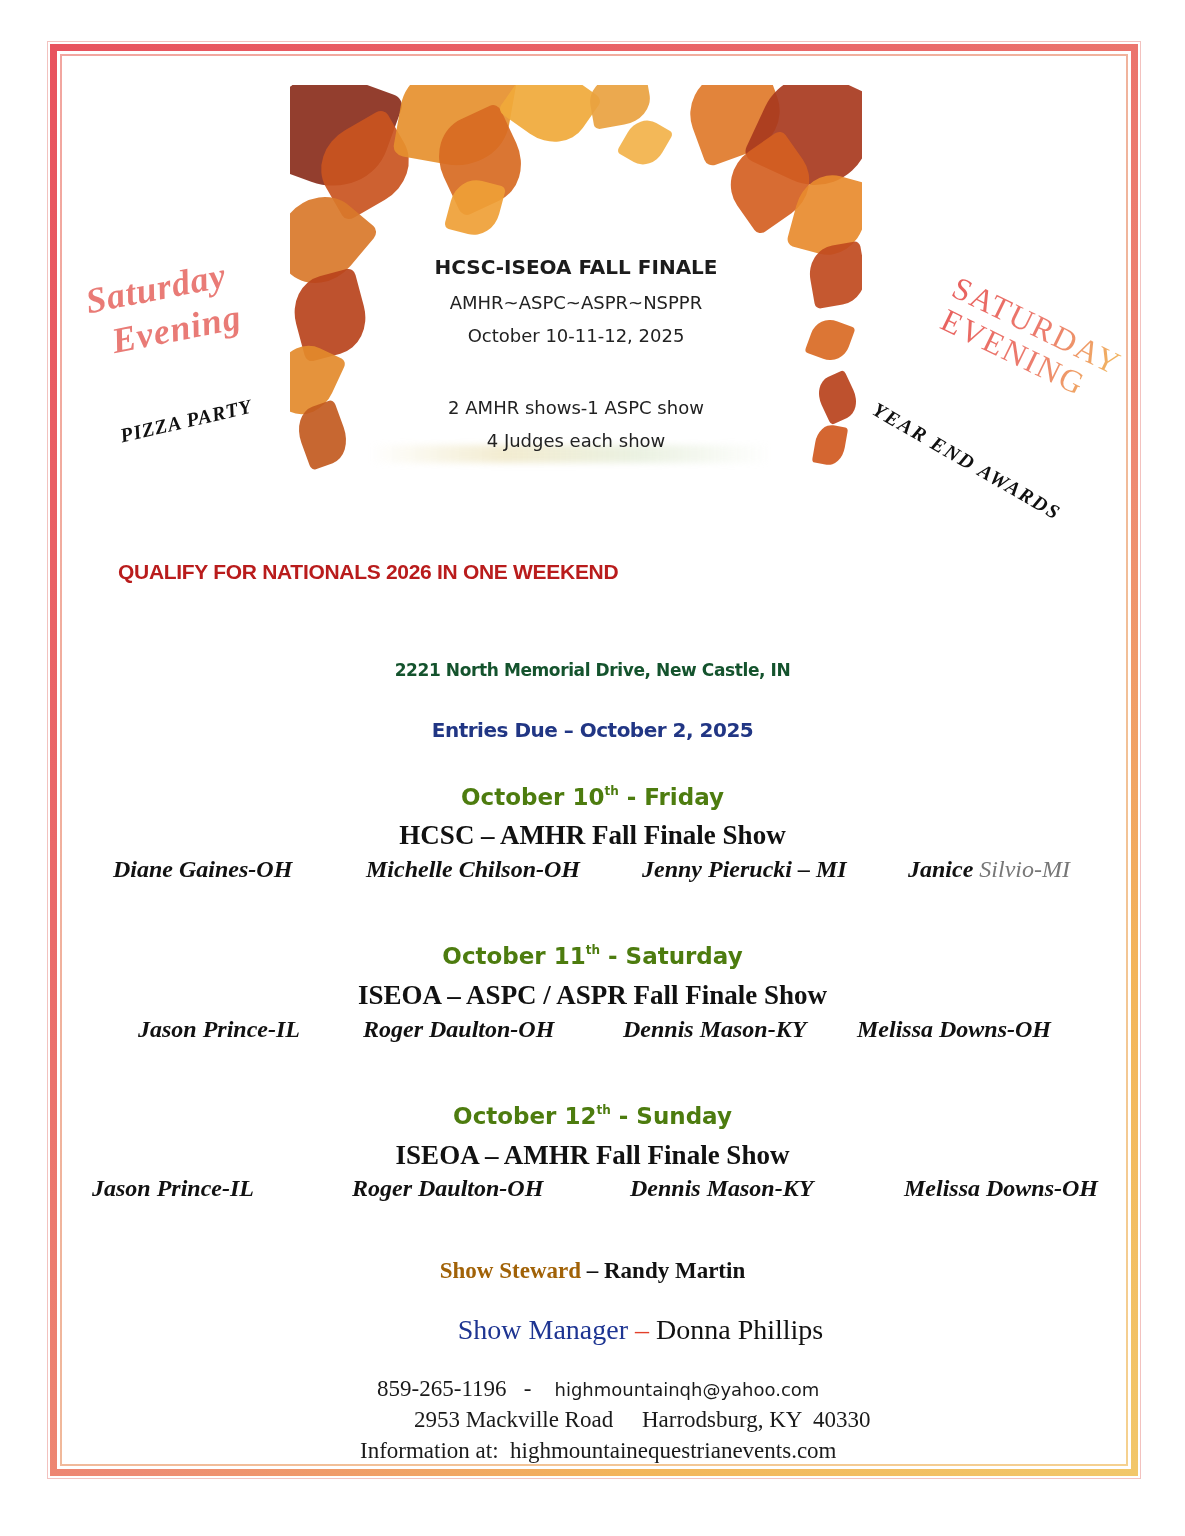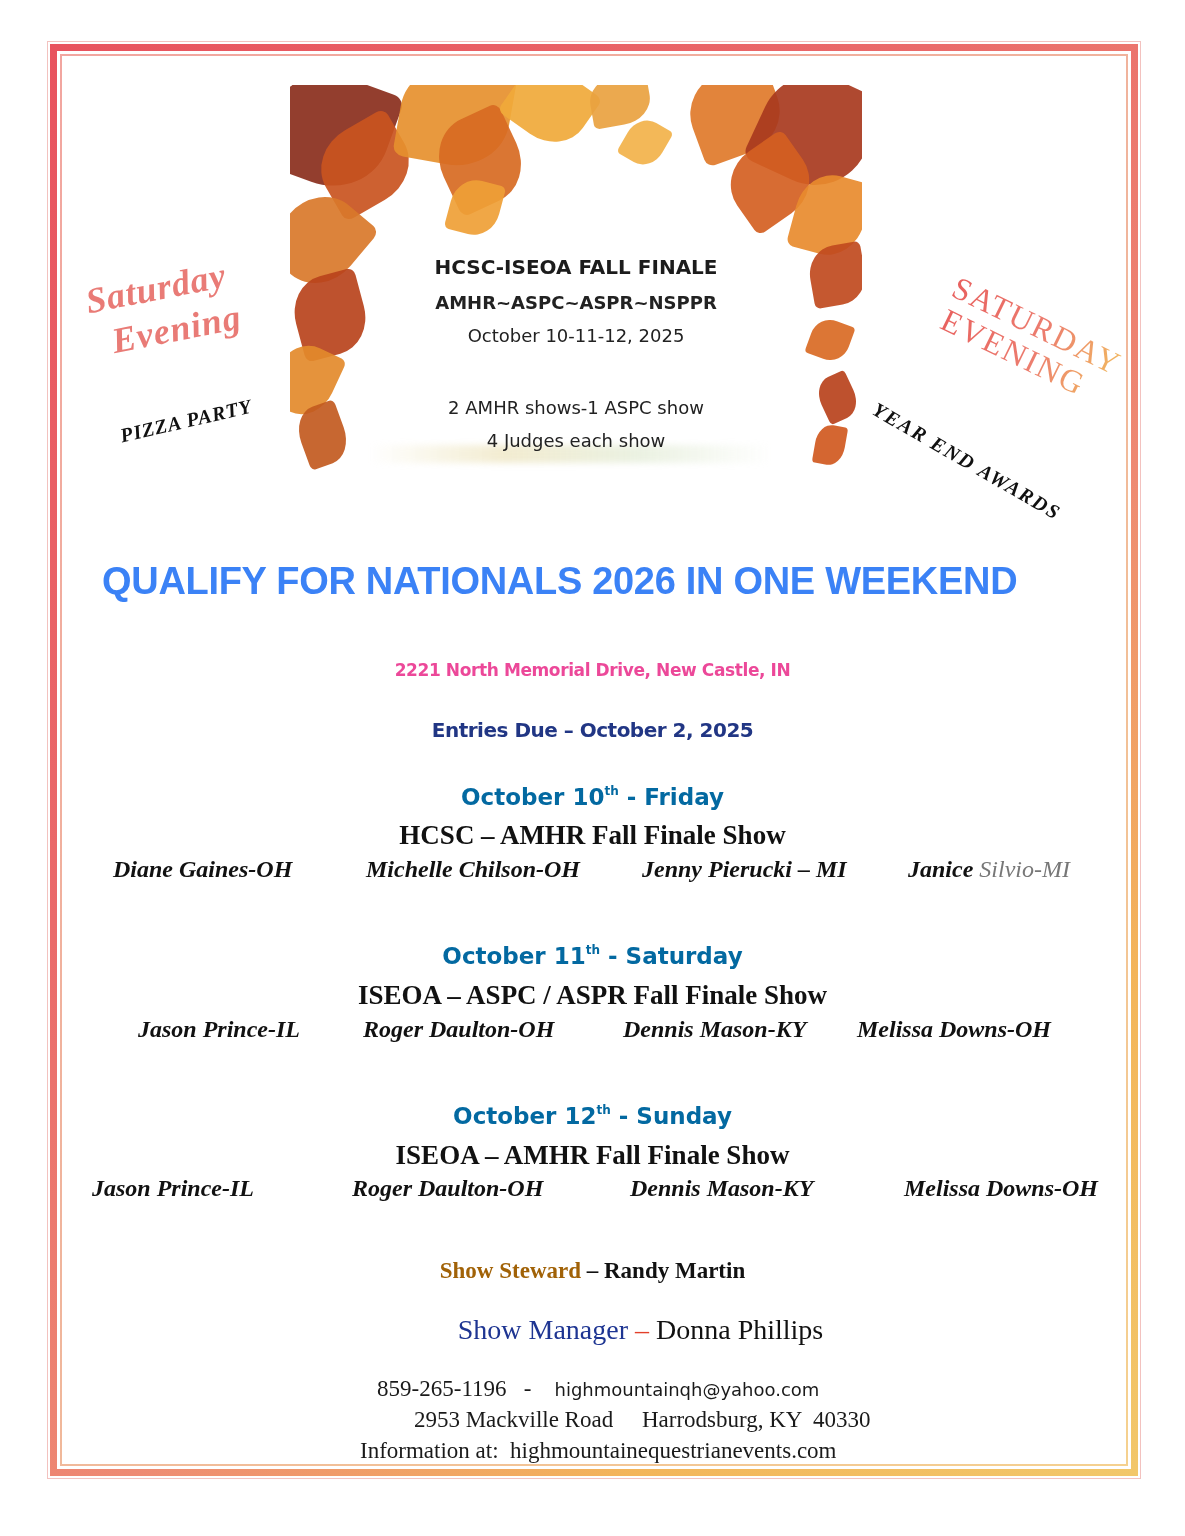--- a/index.html
+++ b/index.html
@@ -41,25 +41,25 @@
   .script .l2 { display: block; padding-left: 18px; }
   .pizza { position: absolute; left: 118px; top: 425px; transform: rotate(-13deg); transform-origin: left top; font-family: "Liberation Serif", serif; font-style: italic; font-weight: bold; font-size: 20px; color: #111; letter-spacing: 1px; }
 
   .side-right { position: absolute; left: 962px; top: 270px; transform: rotate(26deg); transform-origin: left top; font-family: "Liberation Serif", serif; font-size: 32px; line-height: 34px; letter-spacing: 2px;
     background: linear-gradient(90deg, #e8605e 0%, #ec7d6f 55%, #f1b860 100%); -webkit-background-clip: text; background-clip: text; color: transparent; }
   .side-right .l2 { display: block; padding-left: 4px; }
   .awards { position: absolute; left: 880px; top: 398px; transform: rotate(30deg); transform-origin: left top; font-family: "Liberation Serif", serif; font-style: italic; font-weight: bold; font-size: 20px; letter-spacing: 2px; color: #111; }
 
   
   .center { position: absolute; left: 0; width: 1185px; text-align: center; }
-  .headline { top: 560px; left: 102px; width: auto; text-align: left; font-family: "Liberation Sans", sans-serif; font-weight: bold; font-size: 38px; color: #3b82f6; letter-spacing: -0.3px; }
-  .address { top: 660px; font-size: 17px; font-weight: bold; color: #ec4899; font-family: "DejaVu Sans", sans-serif; letter-spacing: -0.4px; }
+  .headline { top: 560px; left: 118px; width: auto; text-align: left; font-family: "Liberation Sans", sans-serif; font-weight: bold; font-size: 21px; color: #b91c1c; letter-spacing: -0.3px; }
+  .address { top: 660px; font-size: 17px; font-weight: bold; color: #14532d; font-family: "DejaVu Sans", sans-serif; letter-spacing: -0.4px; }
   .entries { top: 718px; font-size: 20px; font-weight: bold; color: #213684; font-family: "DejaVu Sans", sans-serif; letter-spacing: -0.5px; }
 
-  .day-heading { font-family: "DejaVu Sans", sans-serif; font-weight: bold; font-size: 23px; color: #0369a1; letter-spacing: 0; }
+  .day-heading { font-family: "DejaVu Sans", sans-serif; font-weight: bold; font-size: 23px; color: #4d7c0f; letter-spacing: 0; }
   .day-heading sup { font-size: 12px; vertical-align: 10px; font-weight: bold; }
   .show-title { font-family: "Liberation Serif", serif; font-weight: bold; font-size: 27px; color: #111; }
   .judge { position: absolute; font-family: "Liberation Serif", serif; font-style: italic; font-weight: bold; font-size: 24px; color: #111; white-space: nowrap; }
   .judge .fade { color: #777; font-weight: normal; }
 
   .steward { top: 1258px; font-family: "Liberation Serif", serif; font-weight: bold; font-size: 23px; }
   .steward .lbl { color: #a16207; }
   .manager { top: 1314px; font-family: "Liberation Serif", serif; font-weight: normal; font-size: 28px; padding-left: 48px; }
   .manager .lbl { color: #1e3592; }
   .manager .dash { color: #e2402a; }
@@ -96,21 +96,21 @@
   <div class="leaf" style="left:520px;top:160px;width:55px;height:60px;background:#c04a1e;transform:rotate(-10deg);"></div>
 
   <div class="leaf" style="left:520px;top:235px;width:40px;height:40px;background:#d96a24;transform:rotate(20deg);"></div>
   <div class="leaf" style="left:530px;top:290px;width:35px;height:45px;background:#b8421c;transform:rotate(-25deg);"></div>
   <div class="leaf" style="left:525px;top:340px;width:30px;height:40px;background:#d0591f;transform:rotate(10deg);"></div>
 
   <div class="hero-ghost"></div>
 
 </div>
 <div class="hero-text hero-title" style="position:absolute;left:290px;width:572px;top:255px;">HCSC-ISEOA FALL FINALE</div>
-<div class="hero-text hero-line" style="position:absolute;left:290px;width:572px;top:292px;font-weight:bold;">AMHR~ASPC~ASPR~NSPPR</div>
+<div class="hero-text hero-line" style="position:absolute;left:290px;width:572px;top:292px;">AMHR~ASPC~ASPR~NSPPR</div>
 <div class="hero-text hero-line" style="position:absolute;left:290px;width:572px;top:325px;">October 10-11-12, 2025</div>
 <div class="hero-text hero-line" style="position:absolute;left:290px;width:572px;top:397px;">2 AMHR shows-1 ASPC show</div>
 <div class="hero-text hero-line" style="position:absolute;left:290px;width:572px;top:430px;">4 Judges each show</div>
 
 <div class="side-left script">
   <span>Saturday</span>
   <span class="l2">Evening</span>
 </div>
 <div class="pizza">PIZZA PARTY</div>
 

